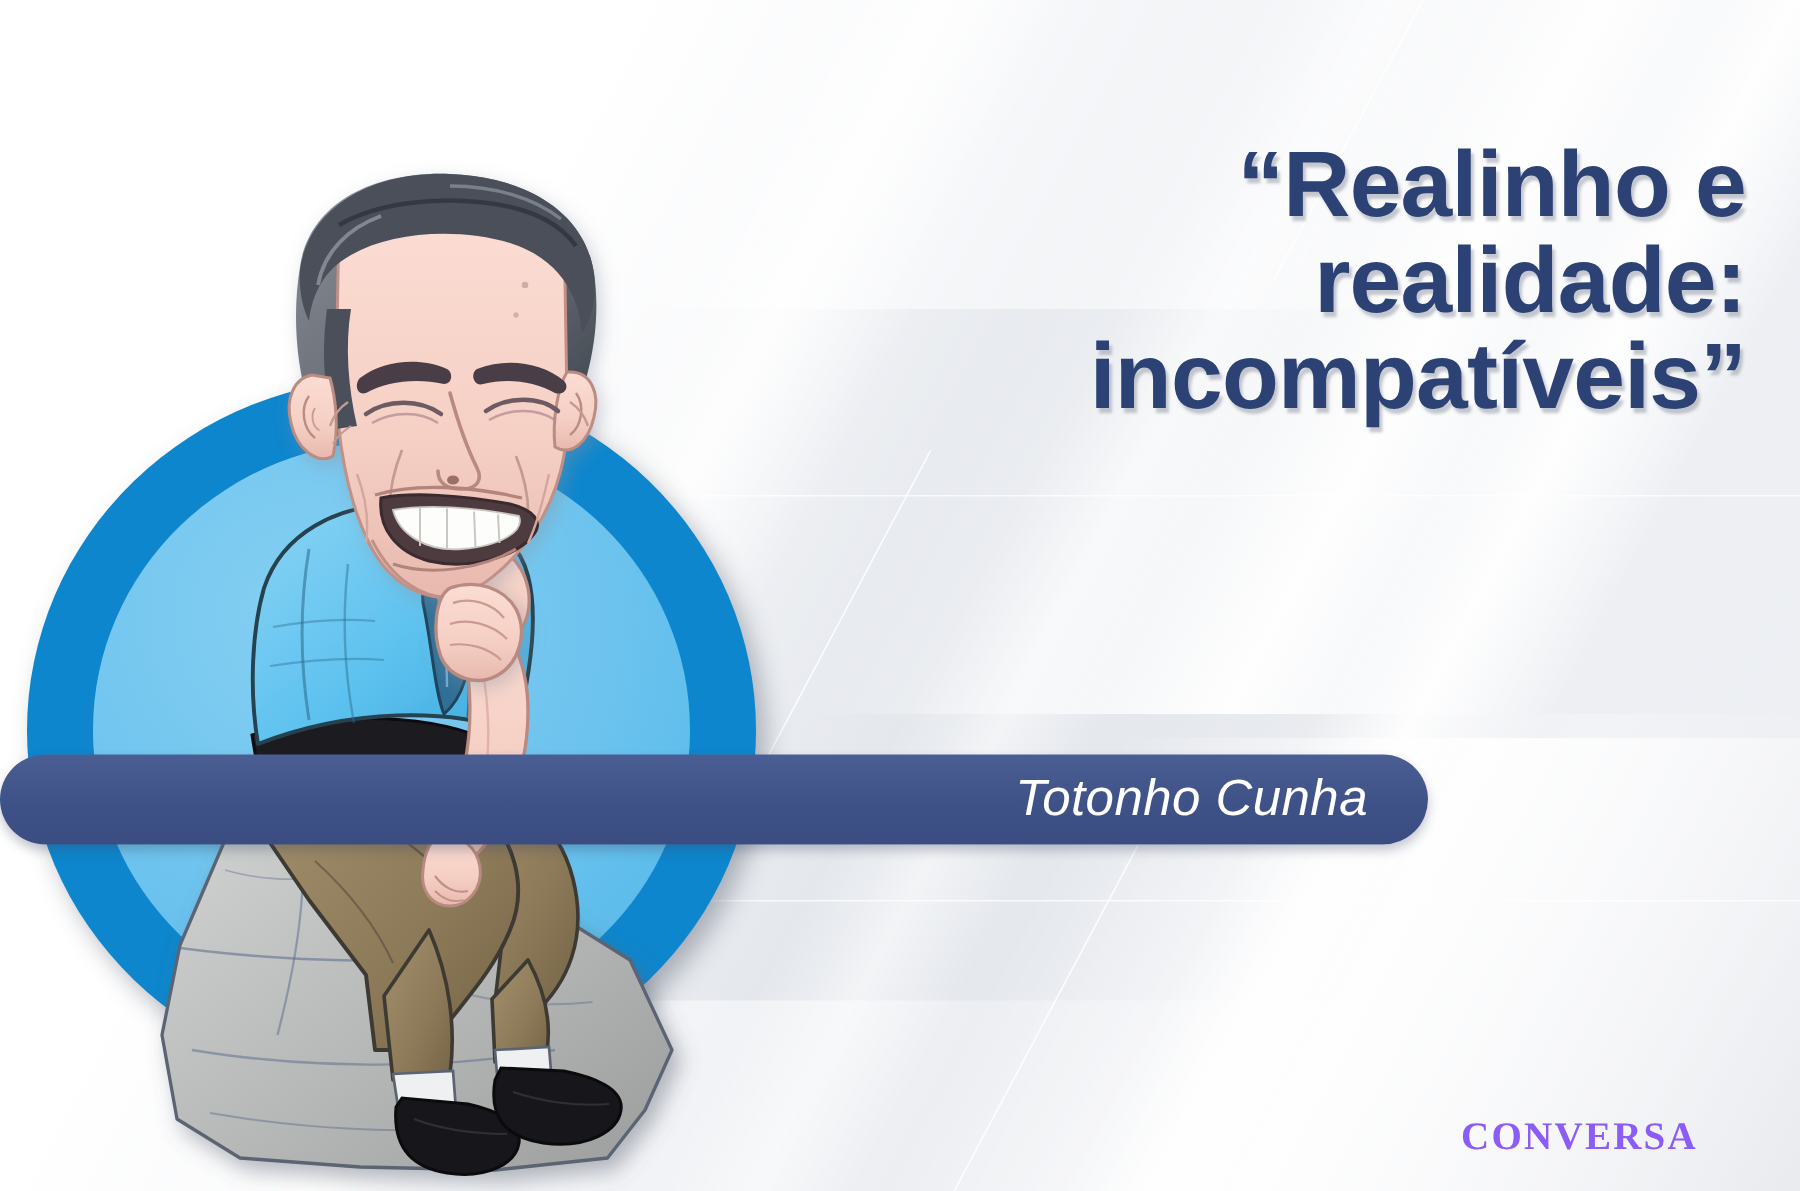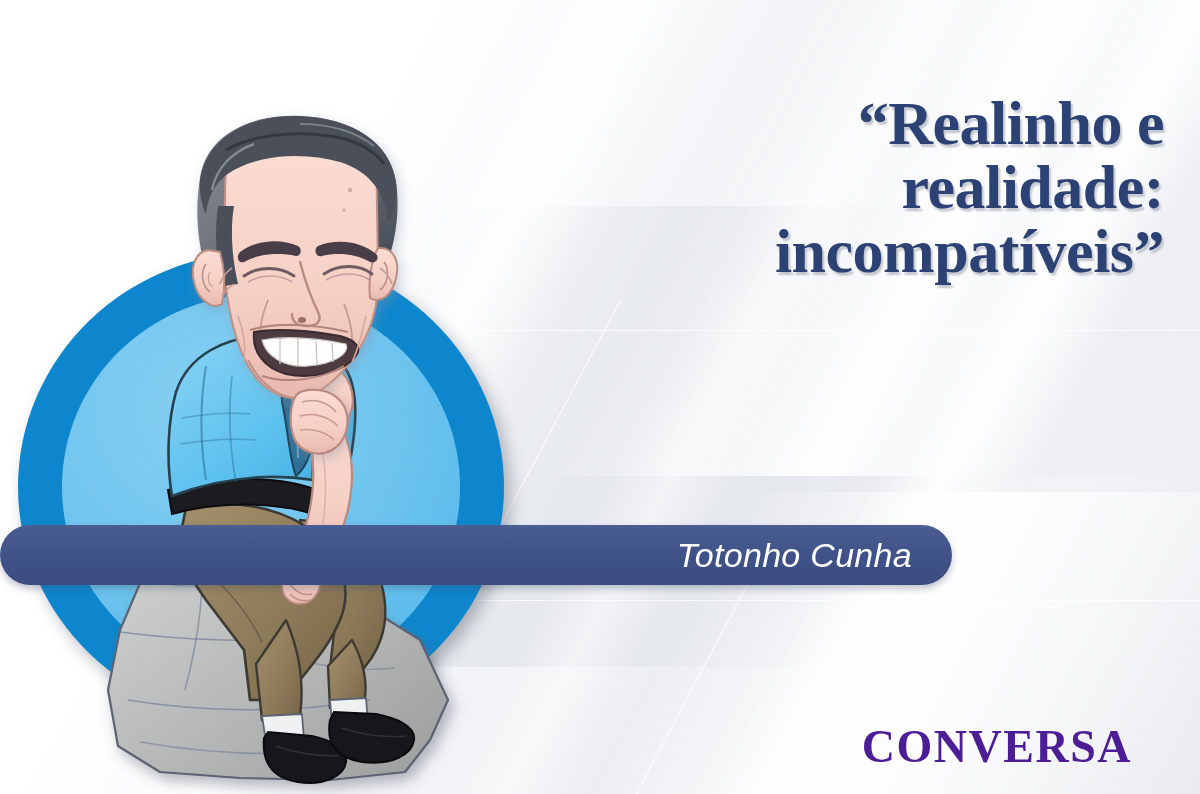--- a/index.html
+++ b/index.html
@@ -37,51 +37,50 @@
   .sh1{left:-10%;top:26%;width:130%;height:58%;
        background:linear-gradient(118deg,rgba(222,226,232,0) 30%,rgba(222,226,232,.75) 50%,rgba(222,226,232,0) 72%);}
   .sh2{left:40%;top:-20%;width:80%;height:80%;
        background:linear-gradient(118deg,rgba(255,255,255,0) 30%,rgba(255,255,255,.95) 52%,rgba(233,236,241,.6) 70%,rgba(255,255,255,0) 90%);}
   .sh3{left:45%;top:62%;width:70%;height:45%;
        background:linear-gradient(118deg,rgba(255,255,255,0) 20%,rgba(255,255,255,.9) 45%,rgba(255,255,255,0) 78%);}
   .hline{position:absolute;left:0;width:100%;height:1px;background:rgba(255,255,255,.75);}
 
   
   .ribbon{
-    position:absolute;left:0;top:525px;width:952px;height:60px;
+    position:absolute;left:0;top:503px;width:952px;height:60px;
     background:linear-gradient(180deg,#4a5e93 0%,#3f5288 55%,#3a4c80 100%);
     box-shadow:0 4px 7px rgba(60,70,95,.30);
     border-radius:30px;
   }
   .ribbon-label{
     position:absolute;right:40px;top:50%;transform:translateY(-50%);
     color:#ffffff;font-size:34px;font-style:italic;font-weight:400;
     letter-spacing:.3px;white-space:nowrap;
   }
 
   
   .headline{
     position:absolute;right:36px;top:92px;width:720px;
     text-align:right;
     color:#2c4274;
     font-size:62px;line-height:1.03;font-weight:bold;
     letter-spacing:-0.5px;
     text-shadow:2px 3px 2px rgba(150,155,168,.55);
     white-space:pre-line;
-    font-family:Liberation Serif, serif;
   }
 
   
   .logo{
     position:absolute;right:68px;bottom:22px;
     text-align:left;
-    color:#4c1d95;
+    color:#8b5cf6;
     font-family:"Liberation Serif","DejaVu Serif",serif;
     font-weight:bold;
-    font-size:46px;line-height:1.06;
+    font-size:26px;line-height:1.06;
     letter-spacing:1.5px;
   }
   .logo .l2{letter-spacing:2.5px;}
 
   
   .badge{
     position:absolute;left:18px;top:252px;width:486px;height:470px;
     border-radius:50%;
     background:#0d86cd;
     box-shadow:6px 8px 16px rgba(90,98,112,.45);

